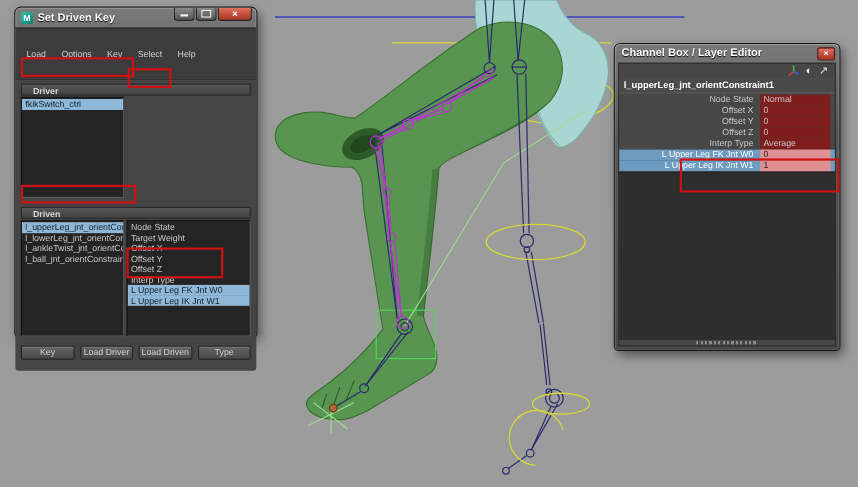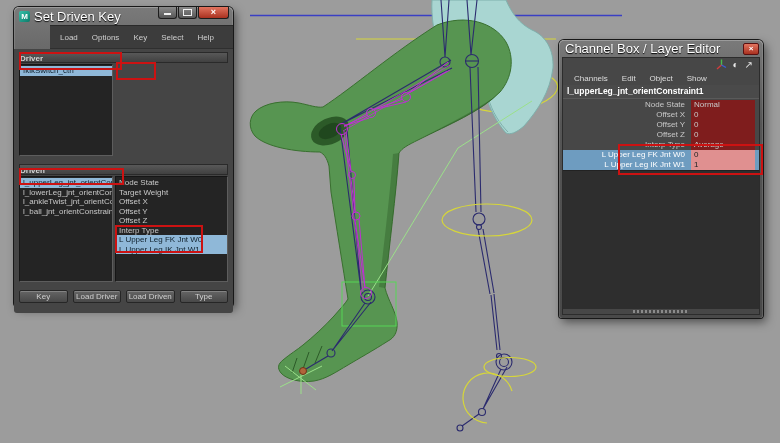--- a/index.html
+++ b/index.html
@@ -20,44 +20,44 @@
   .c-selgreen{stroke:var(--selection-green);fill:none;stroke-width:1;}
   .c-blue{stroke:var(--grid-blue);fill:none;stroke-width:1.4;}
   .dkgreen{fill:var(--mesh-green-dark);}
   
   .win{
     position:absolute;z-index:10;border-radius:5px 5px 3px 3px;
     background:linear-gradient(180deg,#7a7a7a,#565656 30%,#494949);
     box-shadow:0 0 0 1px #181818, 3px 4px 10px rgba(0,0,0,.5), inset 0 1px 0 rgba(255,255,255,.25), inset 1px 0 0 rgba(255,255,255,.12), inset -1px 0 0 rgba(255,255,255,.12);
   }
   .titlebar{height:18px;display:flex;align-items:center;padding:0 5px;position:relative;}
-  .title-text{font-size:13px;color:#fff;text-shadow:0 1px 1px #000;margin-left:4px;white-space:nowrap;}
+  .title-text{font-size:10px;color:#fff;text-shadow:0 1px 1px #000;margin-left:4px;white-space:nowrap;font-weight:bold;}
   .app-icon{width:11px;height:11px;border-radius:2px;background:linear-gradient(135deg,#35c2ab,#0c7a69);
     color:#fff;font-size:8px;font-weight:bold;line-height:11px;text-align:center;flex:0 0 auto;}
   .capbtns{position:absolute;right:4px;top:0;display:flex;}
   .capbtn{height:11px;border:1px solid #1d1d1d;border-top:none;border-radius:0 0 3px 3px;
     background:linear-gradient(#8a8a8a,#555);margin-left:1px;position:relative;}
   .capbtn.min{width:17px;}.capbtn.max{width:17px;}
   .capbtn.close{width:29px;background:linear-gradient(#e2745f,#a93120);color:#fff;
     font-size:9px;line-height:10px;text-align:center;font-weight:bold;}
   .capbtn.min::after{content:"";position:absolute;left:5px;bottom:3px;width:7px;height:2px;background:#f0f0f0;}
   .capbtn.max::after{content:"";position:absolute;left:4px;top:2px;width:7px;height:5px;border:1px solid #f0f0f0;}
   .cb-close{
     width:14px;height:10px;border-radius:2px;border:1px solid #5a1010;
     background:linear-gradient(#e2745f,#a93120);color:#fff;font-size:8px;line-height:9px;
     text-align:center;font-weight:bold;position:absolute;right:4px;top:3px;}
   
   #sdk-window{left:14px;top:7px;width:219px;height:299px;}
   .menubar{height:14px;background:#3c3c3c;border-top:1px solid #2a2a2a;border-bottom:1px solid #2f2f2f;
-    display:flex;align-items:flex-end;padding:4px 3px;margin-left:36px;}
+    display:flex;align-items:flex-end;padding:16px 3px;}
   .menu-item{font-size:8px;color:#cfcfcf;padding:0 7px;line-height:13px;}
   .sdk-content{padding:3px 5px;background:#454545;height:calc(100% - 35px);box-sizing:border-box;
     border-radius:0 0 3px 3px;display:flex;flex-direction:column;}
   .sec-header{height:11px;line-height:11px;font-size:8px;font-weight:bold;color:#d4d4d4;
-    background:linear-gradient(#585858,#414141);border:1px solid #2a2a2a;padding:0 0;box-sizing:border-box;}
+    background:linear-gradient(#585858,#414141);border:1px solid #2a2a2a;padding:0 10px;box-sizing:border-box;}
   .panel{display:flex;gap:2px;margin-top:1px;}
   .panel.driver{height:92px;}
   .panel.driven{height:106px;}
   .list{background:#242424;border:1px solid #161616;border-bottom-color:#5d5d5d;border-right-color:#5d5d5d;
     overflow:hidden;padding-top:1px;box-sizing:border-box;}
   .list.left{flex:0 0 94px;}
   .list.right{flex:1;}
   .list .row{font-size:8px;color:#c8c8c8;padding-left:3px;white-space:nowrap;overflow:hidden;}
   .panel.driver .row{height:10px;line-height:10px;}
   .panel.driven .row{height:9.5px;line-height:9.5px;}
@@ -260,27 +260,20 @@
   <div class="cb-content">
     <div class="cb-icons">
       <svg class="axis-icon" viewBox="0 0 11 11">
         <line x1="5.5" y1="6" x2="5.5" y2="0.5" stroke="#4db84d" stroke-width="1.4"></line>
         <line x1="5.5" y1="6" x2="1" y2="10" stroke="#d43c3c" stroke-width="1.4"></line>
         <line x1="5.5" y1="6" x2="10" y2="8.5" stroke="#3c5fd4" stroke-width="1.4"></line>
       </svg>
       <span class="glyph">◐</span>
       <span class="glyph">↗</span>
     </div>
-    <div class="cb-menus">
-
-    <span class="menu-item">Channels</span>
-        <span class="menu-item">Edit</span>
-        <span class="menu-item">Object</span>
-        <span class="menu-item">Show</span>
-      </div>
     <div class="node-name">l_upperLeg_jnt_orientConstraint1</div>
     <div class="ch-rows">
 
     <div class="ch-row">
         <span class="ch-label">Node State</span>
         <span class="ch-value">Normal</span>
       </div>
         <div class="ch-row">
         <span class="ch-label">Offset X</span>
         <span class="ch-value">0</span>

